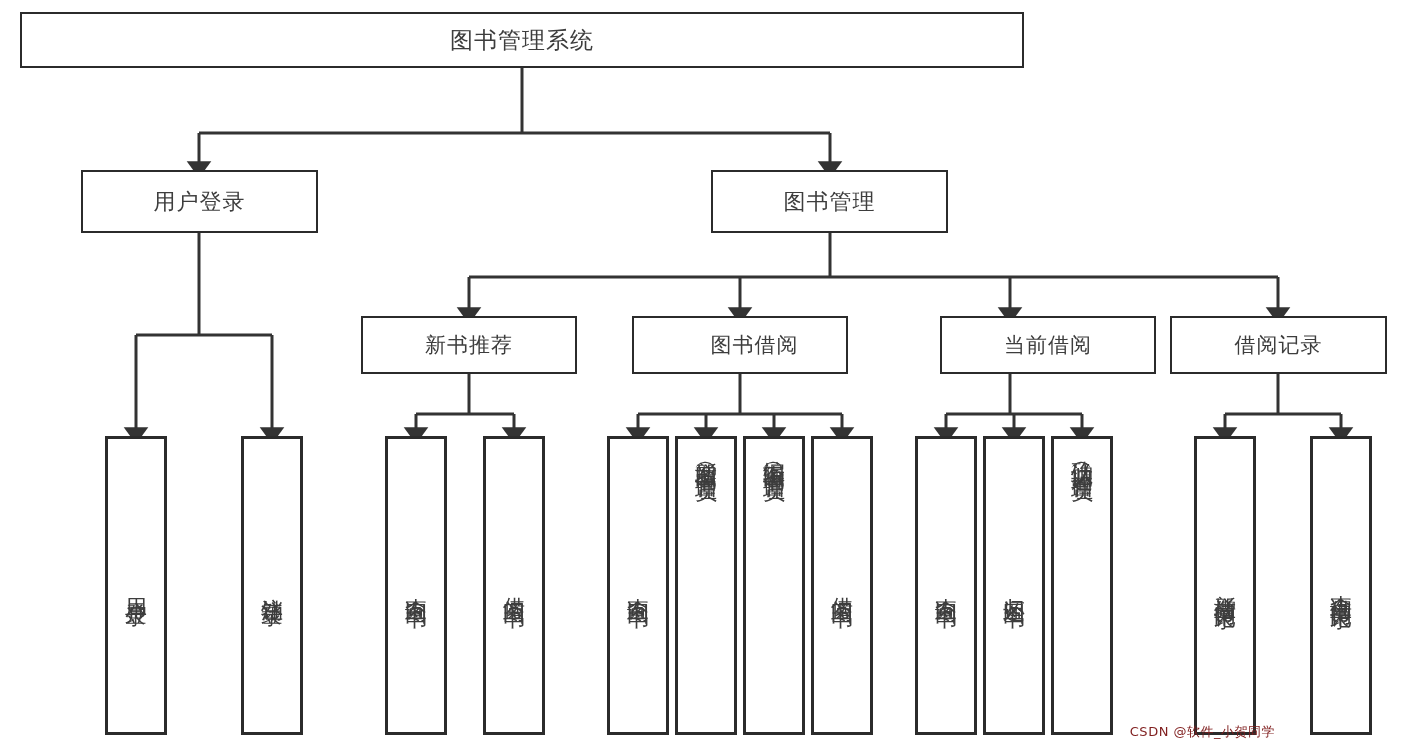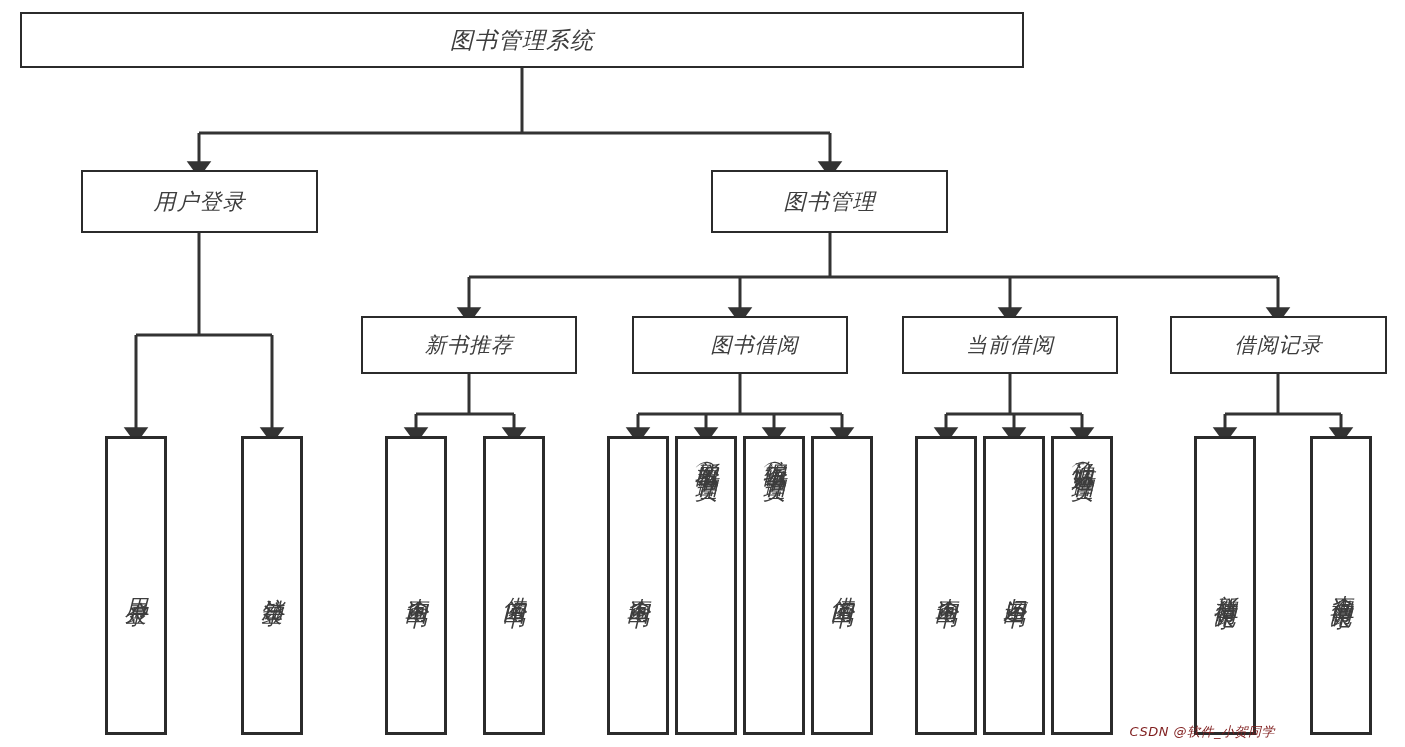--- a/index.html
+++ b/index.html
@@ -11,21 +11,20 @@
     width: 1405px;
     height: 747px;
     font-family: "DejaVu Sans", "Liberation Sans", sans-serif;
     overflow: hidden;
   }
   #diagram-root {
     position: relative;
     width: 1283px;
     height: 747px;
     background: #ffffff;
-    font-style: italic;
   }
   svg.diagram-canvas {
     position: absolute;
     top: 0;
     left: 0;
     width: 1405px;
     height: 747px;
   }
   .node-box {
     position: absolute;
@@ -149,21 +148,21 @@
   <div class="node-box node-l2" style="left:711px; top:170px; width:237px; height:63px;">
     <span class="node-label">图书管理</span>
   </div>
 
   <div class="node-box node-l3" style="left:361px; top:316px; width:216px; height:58px;">
     <span class="node-label">新书推荐</span>
   </div>
   <div class="node-box node-l3" style="left:632px; top:316px; width:216px; height:58px;padding-left:29px;">
     <span class="node-label">图书借阅</span>
   </div>
-  <div class="node-box node-l3" style="left:902px; top:316px; width:216px; height:58px;">
+  <div class="node-box node-l3" style="left:940px; top:316px; width:216px; height:58px;">
     <span class="node-label">当前借阅</span>
   </div>
   <div class="node-box node-l3" style="left:1170px; top:316px; width:217px; height:58px;">
     <span class="node-label">借阅记录</span>
   </div>
 
   <div class="node-box node-leaf" style="left:105px; top:436px; width:62px; height:299px;">
     <span class="leaf-inner">
       <span class="node-label">用户登录</span>
     </span>

